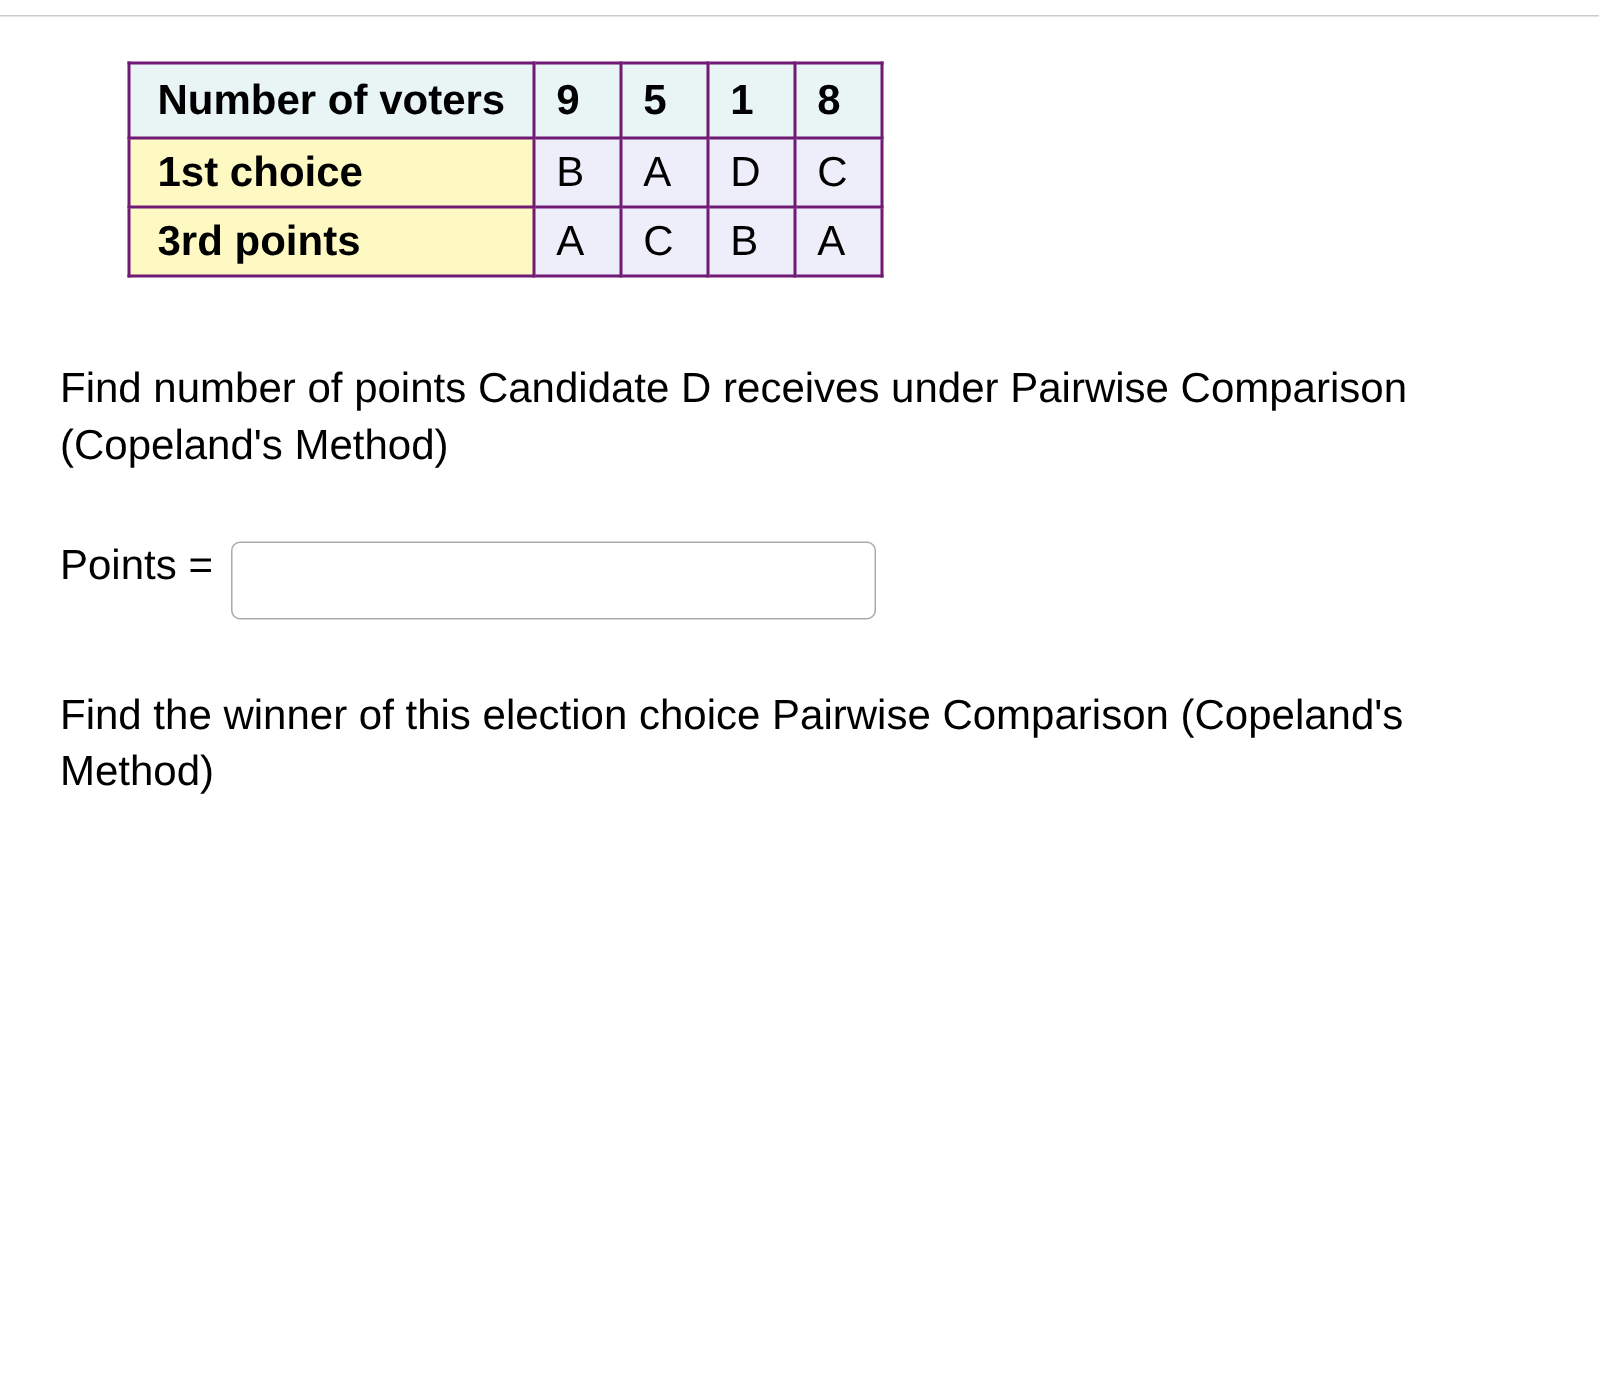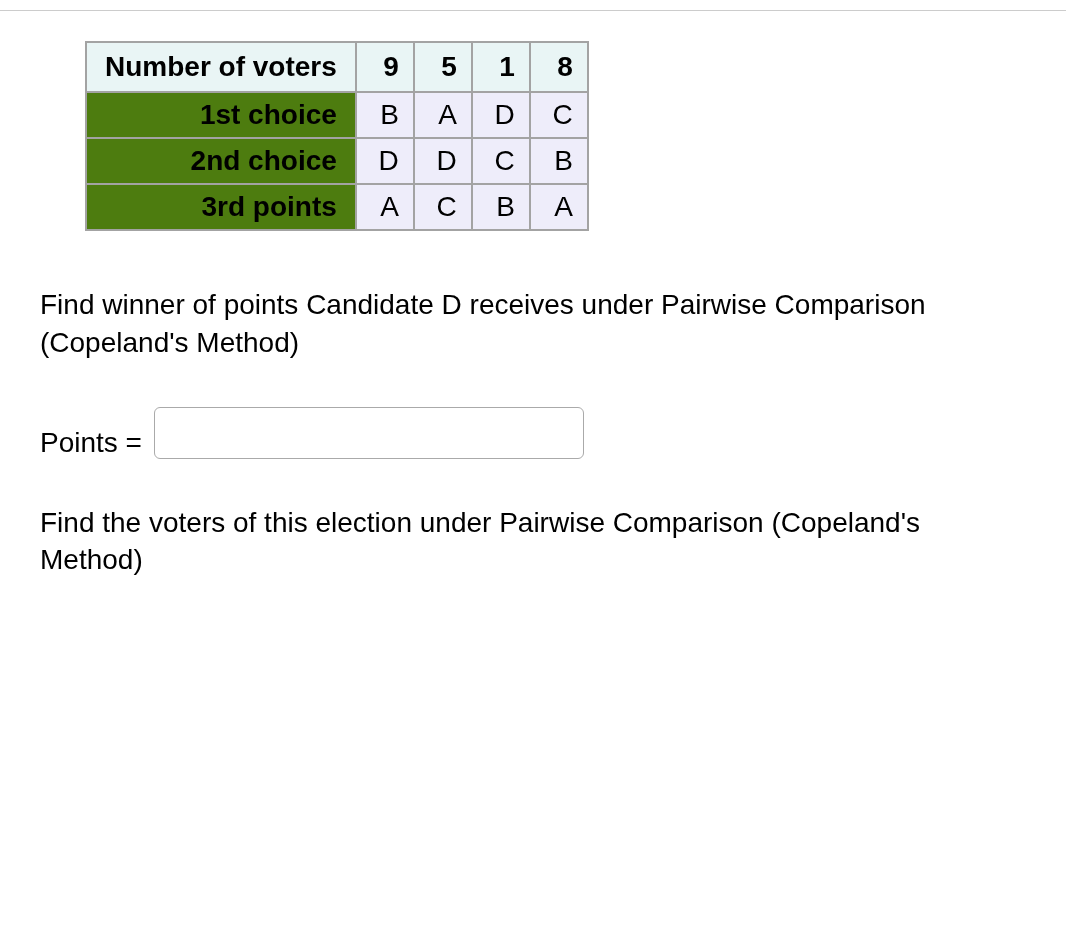--- a/index.html
+++ b/index.html
@@ -18,50 +18,50 @@
       border-top: 1px solid #ccc;
       margin-top: 10px;
     }
     table.preference-table {
       border-collapse: collapse;
       margin-left: 45px;
       margin-bottom: 55px;
     }
     table.preference-table th,
     table.preference-table td {
-      border: 2px solid #a3a3a3;
-      text-align: right;
+      border: 2px solid #701a75;
+      text-align: left;
       font-size: 28px;
     }
     table.preference-table .header-row th {
       background: #e9f5f5;
       font-weight: bold;
       padding: 8px 14px;
     }
     table.preference-table .header-row th.row-label {
       padding: 8px 18px;
     }
     table.preference-table td.row-label {
-      background: #4d7c0f;
+      background: #fef9c3;
       font-weight: bold;
       padding: 6px 18px;
     }
     table.preference-table td.data-cell {
       background: #eeedfa;
       font-weight: normal;
       padding: 6px 14px;
       min-width: 58px;
     }
     .question-text {
       margin: 0 0 45px 0;
       line-height: 1.35;
     }
     .answer-row {
       display: flex;
-      align-items: flex-end;
+      align-items: flex-start;
       margin-bottom: 45px;
     }
     .answer-label {
       margin-right: 12px;
     }
     .answer-input {
       font-size: 24px;
       padding: 8px 12px;
       border: 1px solid #aaa;
       border-radius: 6px;
@@ -85,39 +85,32 @@
       <th>8</th>
     </tr>
     <tr>
       <td class="row-label">1st choice</td>
       <td class="data-cell">B</td>
       <td class="data-cell">A</td>
       <td class="data-cell">D</td>
       <td class="data-cell">C</td>
     </tr>
     <tr>
-      <td class="row-label">2nd choice</td>
-      <td class="data-cell">D</td>
-      <td class="data-cell">D</td>
-      <td class="data-cell">C</td>
-      <td class="data-cell">B</td>
-    </tr>
-    <tr>
       <td class="row-label">3rd points</td>
       <td class="data-cell">A</td>
       <td class="data-cell">C</td>
       <td class="data-cell">B</td>
       <td class="data-cell">A</td>
     </tr>
   </tbody>
     </table>
 
-  <p class="question-text">Find winner of points Candidate D receives under Pairwise Comparison (Copeland's Method)</p>
+  <p class="question-text">Find number of points Candidate D receives under Pairwise Comparison (Copeland's Method)</p>
 
   <div class="answer-row">
     <span class="answer-label">Points =</span>
     <input class="answer-input" type="text" value="" style="">
   </div>
 
-  <p class="question-text">Find the voters of this election under Pairwise Comparison (Copeland's Method)</p>
+  <p class="question-text">Find the winner of this election choice Pairwise Comparison (Copeland's Method)</p>
 
 
 </div>
 
 </body></html>

